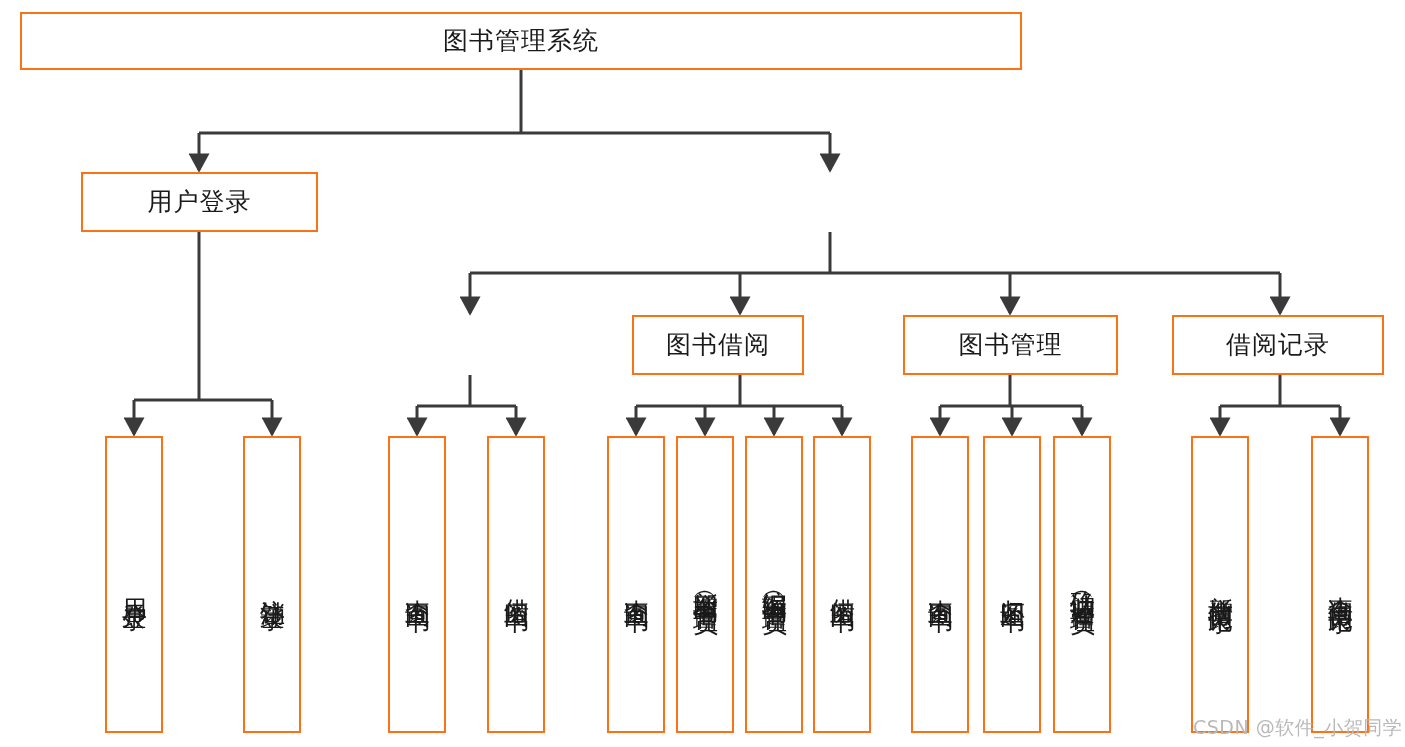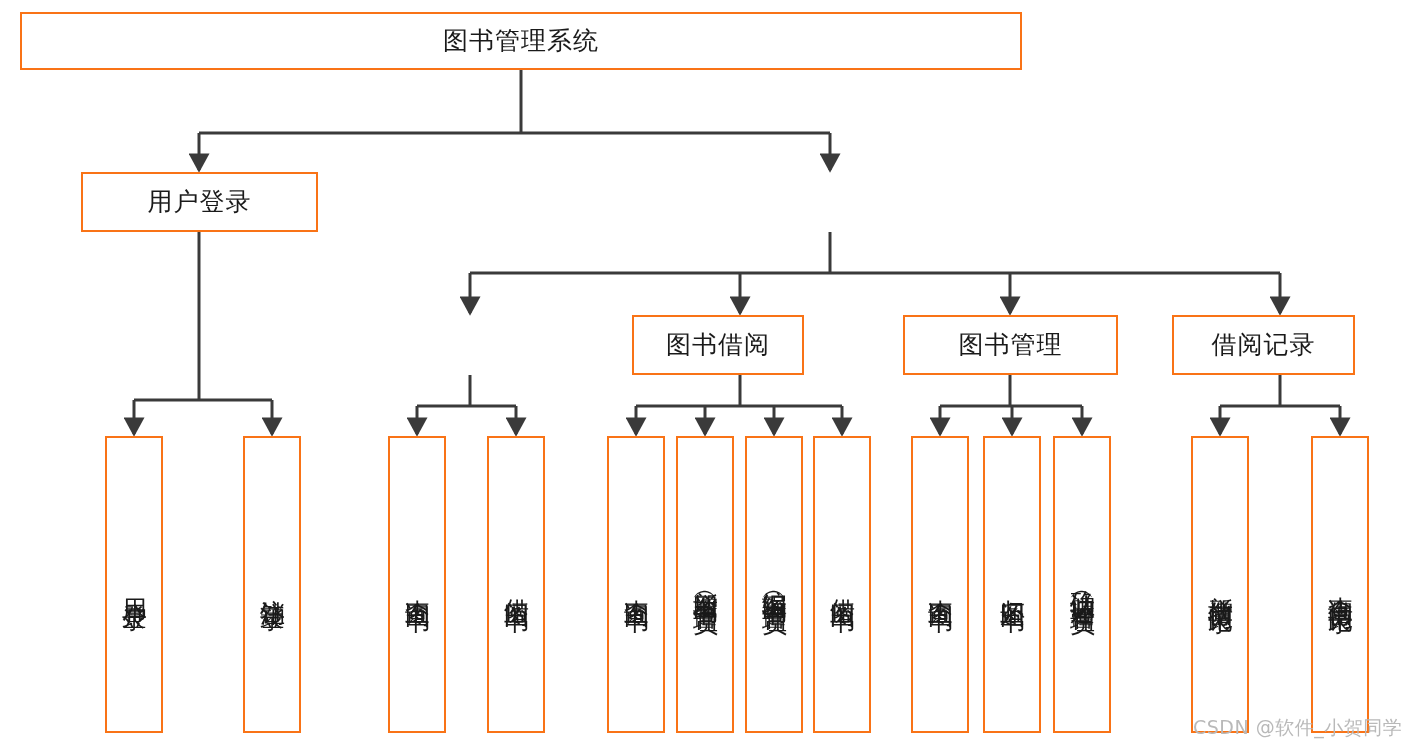--- a/index.html
+++ b/index.html
@@ -113,21 +113,21 @@
       <path d="M 1340 406 L 1340 434" marker-end="url(#arrow)"></path>
     </g>
   </svg>
 
   <div class="node horiz" id="node-root" style="left: 20px; top: 12px; width: 1002px; height: 58px;">图书管理系统</div>
 
   <div class="node horiz" id="node-l2-0" style="left: 81px; top: 172px; width: 237px; height: 60px;">用户登录</div>
 
   <div class="node horiz" id="node-l3-1" style="left: 632px; top: 315px; width: 172px; height: 60px;">图书借阅</div>
   <div class="node horiz" id="node-l3-2" style="left: 903px; top: 315px; width: 215px; height: 60px;">图书管理</div>
-  <div class="node horiz" id="node-l3-3" style="left: 1172px; top: 315px; width: 183px; height: 60px;">借阅记录</div>
+  <div class="node horiz" id="node-l3-3" style="left: 1172px; top: 315px; width: 212px; height: 60px;">借阅记录</div>
 
   <div id="leaf-layer">
       <div class="node vert" style="left: 105px; top: 436px; width: 58px; height: 297px;">
         <span class="vlabel">用户登录</span>
       </div>
       <div class="node vert" style="left: 243px; top: 436px; width: 58px; height: 297px;">
         <span class="vlabel">注销登录</span>
       </div>
       <div class="node vert" style="left: 388px; top: 436px; width: 58px; height: 297px;">
         <span class="vlabel">查询图书</span>

